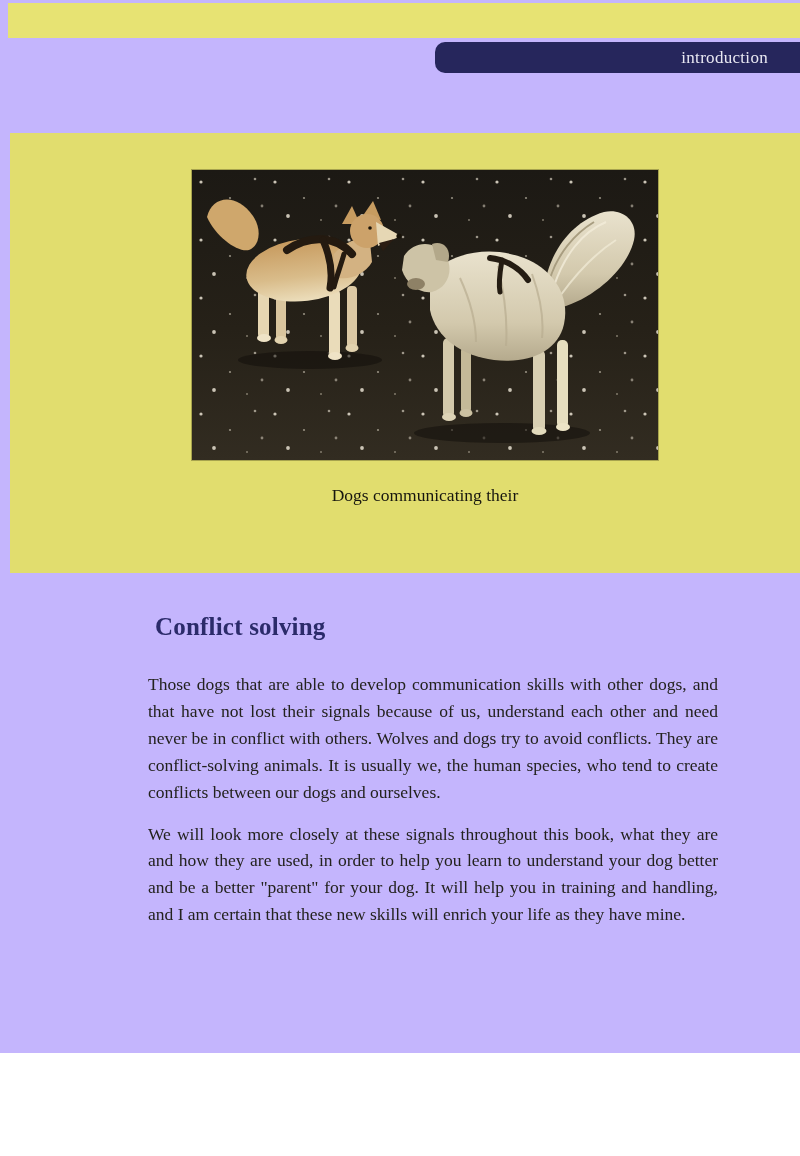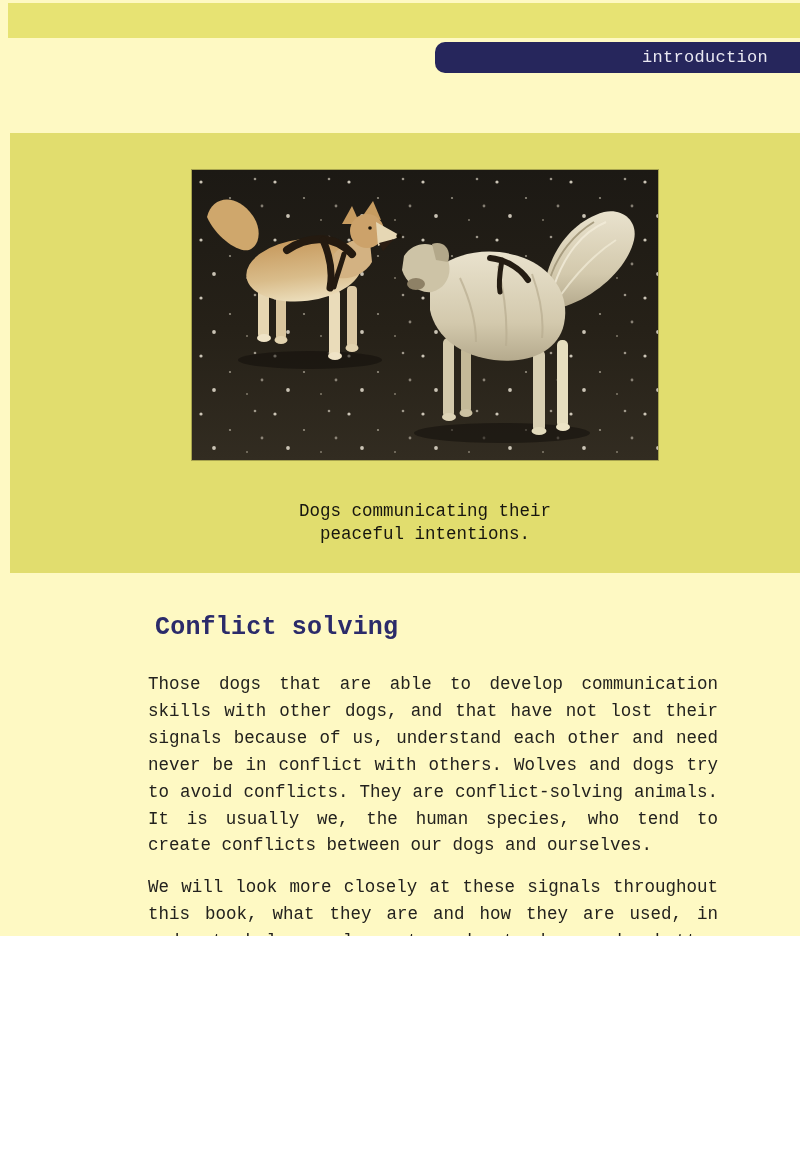--- a/index.html
+++ b/index.html
@@ -1,22 +1,22 @@
 <!DOCTYPE html>
 <html><head>
 <meta charset="utf-8">
 <style>
   html, body { margin: 0; padding: 0; background: #ffffff; }
   .page {
     position: relative;
     width: 800px;
-    height: 936px;
-    background: #fef9c3;
+    height: 1053px;
+    background: #c4b5fd;
     overflow: hidden;
-    font-family: Liberation Mono, monospace;
+    font-family: Liberation Serif, serif;
   }
   .top-strip {
     position: absolute;
     left: 8px; top: 3px;
     width: 792px; height: 35px;
     background: #e7e373;
   }
   .header-bar {
     position: absolute;
     left: 435px; top: 42px;
@@ -48,21 +48,20 @@
   }
   .photo-frame svg { display: block; width: 100%; height: 100%; }
   .caption {
     position: absolute;
     left: 182px; top: 351px;
     width: 466px;
     text-align: center;
     color: #17160f;
     font-size: 17.5px;
     line-height: 23px;
-    margin-top: 16px;
   }
   .heading {
     position: absolute;
     left: 150px; top: 608px;
     margin: 5px;
     font-size: 25px;
     font-weight: 700;
     color: #2b2b6a;
     letter-spacing: 0.2px;
   }
@@ -185,21 +184,20 @@
           <path d="M240,74 C252,70 260,80 256,92 L244,90 Z" fill="#b3a88a"></path>
           <ellipse cx="224" cy="114" rx="9" ry="6" fill="#8e8166"></ellipse>
           <path d="M298,88 C314,90 328,98 336,110" stroke="#241c12" stroke-width="6" fill="none" stroke-linecap="round"></path>
           <path d="M310,90 C308,102 306,112 308,122" stroke="#241c12" stroke-width="5" fill="none" stroke-linecap="round"></path>
         </g>
       </svg>
     </div>
 
     <div class="caption">
       <div>Dogs communicating their</div>
-      <div>peaceful intentions.</div>
     </div>
 
   </div>
 
   <h1 class="heading">Conflict solving</h1>
 
   <div class="body-copy">
     <p>Those dogs that are able to develop communication skills with other dogs, and that have not lost their signals because of us, understand each other and need never be in conflict with others. Wolves and dogs try to avoid conflicts. They are conflict-solving animals. It is usually we, the human species, who tend to create conflicts between our dogs and ourselves.</p>
     <p>We will look more closely at these signals throughout this book, what they are and how they are used, in order to help you learn to understand your dog better and be a better "parent" for your dog. It will help you in training and handling, and I am certain that these new skills will enrich your life as they have mine.</p>
   </div>

